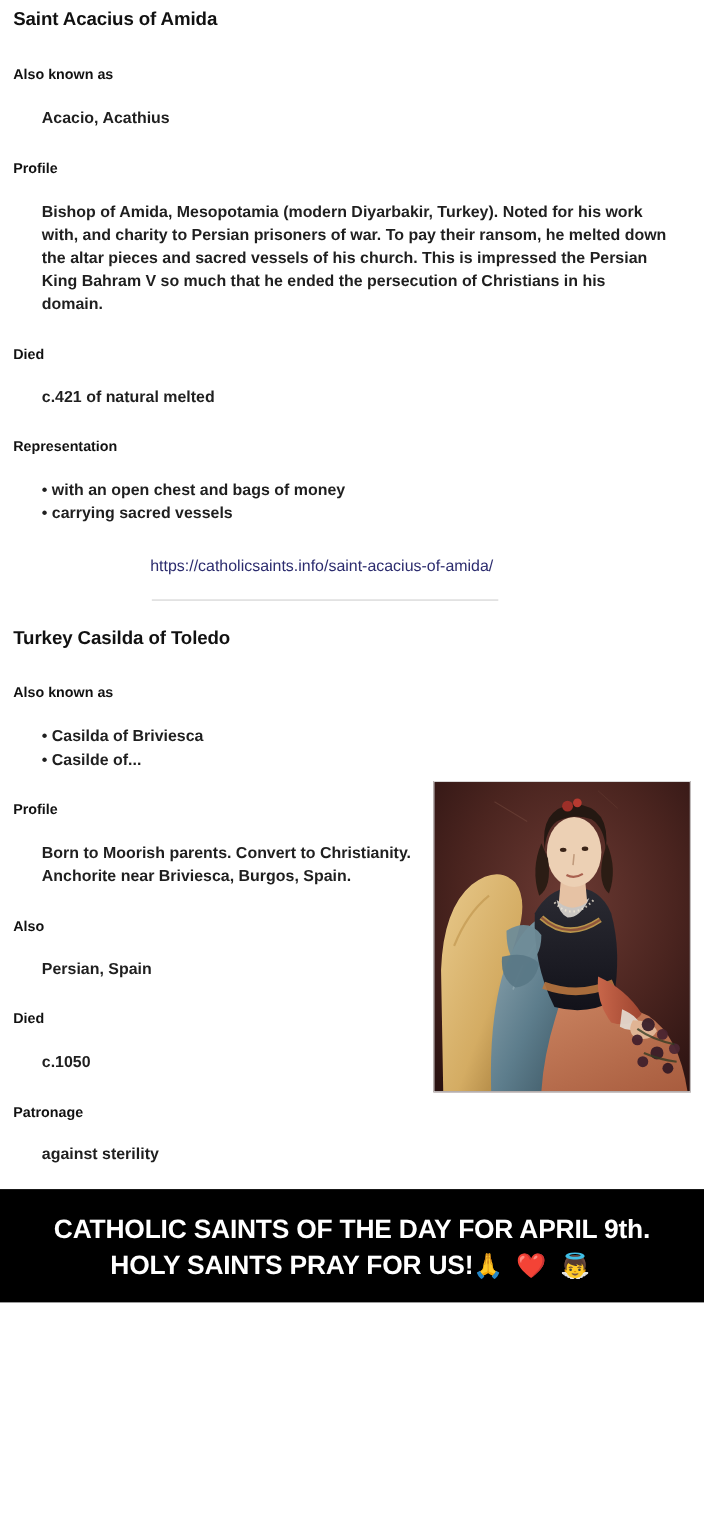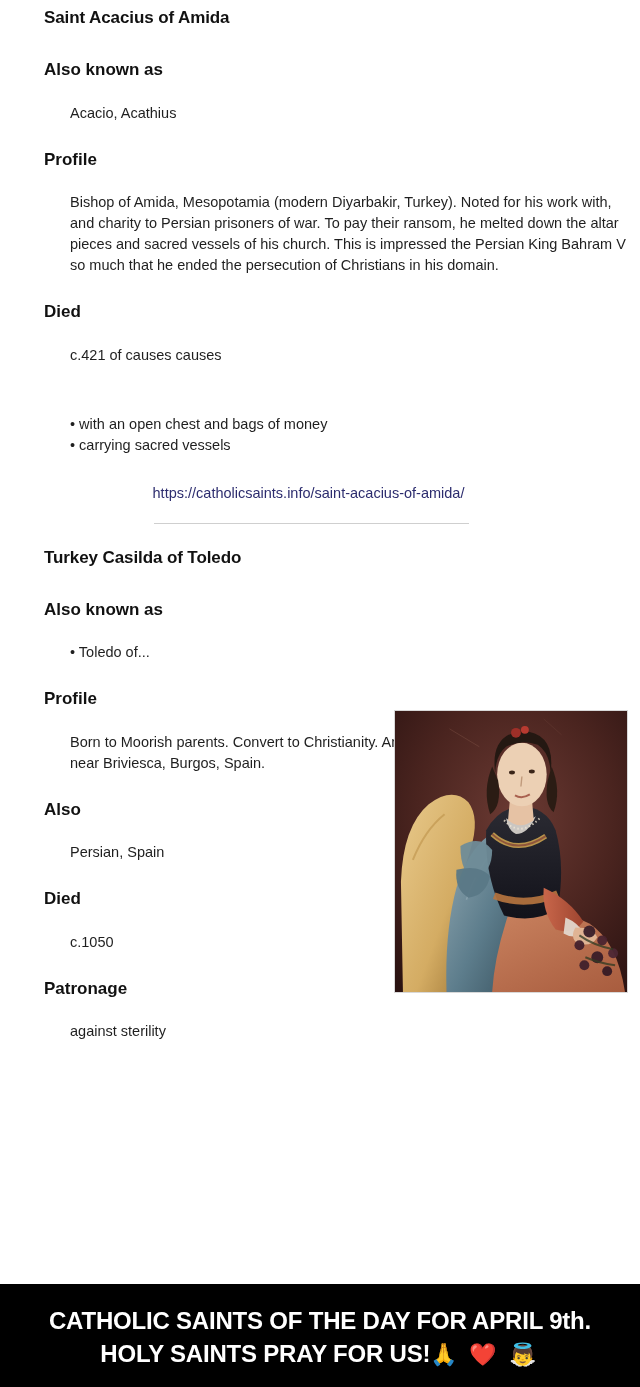--- a/index.html
+++ b/index.html
@@ -13,48 +13,47 @@
     background: #ffffff;
     font-family: "Liberation Sans", sans-serif;
     color: #1a1a1a;
     position: relative;
     overflow: hidden;
   }
 
   .page {
     position: relative;
     width: 640px;
-    height: 1387px;
+    height: 1184px;
     background: #ffffff;
-    padding-left: 32px;
   }
 
   .content {
     padding: 0 12px;
   }
 
   
   .saint-title {
     font-size: 17px;
     font-weight: bold;
     color: #111111;
     letter-spacing: -0.1px;
     line-height: 1.2;
   }
 
   .field-label {
-    font-size: 17px;
+    font-size: 13px;
     font-weight: bold;
     color: #111111;
     line-height: 1.2;
   }
 
   .field-body {
     font-size: 14.5px;
-    font-weight: normal;
+    font-weight: bold;
     color: #1f1f1f;
     line-height: 1.45;
     margin-left: 26px;
   }
 
   .field-body .bullet-line {
     display: block;
     white-space: nowrap;
   }
 
@@ -252,23 +251,24 @@
       <p class="field-body">Acacio, Acathius</p>
 
       <div class="s-body-gap"></div>
       <h2 class="field-label">Profile</h2>
       <div class="s-label-gap"></div>
       <p class="field-body" style="max-width:568px">Bishop of Amida, Mesopotamia (modern Diyarbakir, Turkey). Noted for his work with, and charity to Persian prisoners of war. To pay their ransom, he melted down the altar pieces and sacred vessels of his church. This is impressed the Persian King Bahram V so much that he ended the persecution of Christians in his domain.</p>
 
       <div class="s-body-gap"></div>
       <h2 class="field-label">Died</h2>
       <div class="s-label-gap"></div>
-      <p class="field-body">c.421 of causes causes</p>
-
-      <div class="s-body-gap"></div>
+      <p class="field-body">c.421 of natural melted</p>
+
+      <div class="s-body-gap"></div>
+      <h2 class="field-label">Representation</h2>
       <div class="s-label-gap"></div>
       <p class="field-body">
         <span class="bullet-line">• with an open chest and bags of money</span>
         <span class="bullet-line">• carrying sacred vessels</span>
       </p>
 
       <div class="s-link-gap"></div>
       <div class="link-row">
         <a class="source-link" href="#">https://catholicsaints.info/saint-acacius-of-amida/</a>
       </div>
@@ -280,21 +280,22 @@
     </div>
     <div class="s-sec-gap"></div>
 
     <div>
       <h1 class="saint-title">Turkey Casilda of Toledo</h1>
 
       <div class="s-title-gap"></div>
       <h2 class="field-label">Also known as</h2>
       <div class="s-label-gap"></div>
       <p class="field-body beside-image">
-        <span class="bullet-line">• Toledo of...</span>
+        <span class="bullet-line">• Casilda of Briviesca</span>
+        <span class="bullet-line">• Casilde of...</span>
       </p>
 
       <div class="s-body-gap"></div>
       <h2 class="field-label">Profile</h2>
       <div class="s-label-gap"></div>
       <p class="field-body beside-image">Born to Moorish parents. Convert to Christianity. Anchorite near Briviesca, Burgos, Spain.</p>
 
       <div class="s-body-gap"></div>
       <h2 class="field-label">Also</h2>
       <div class="s-label-gap"></div>

